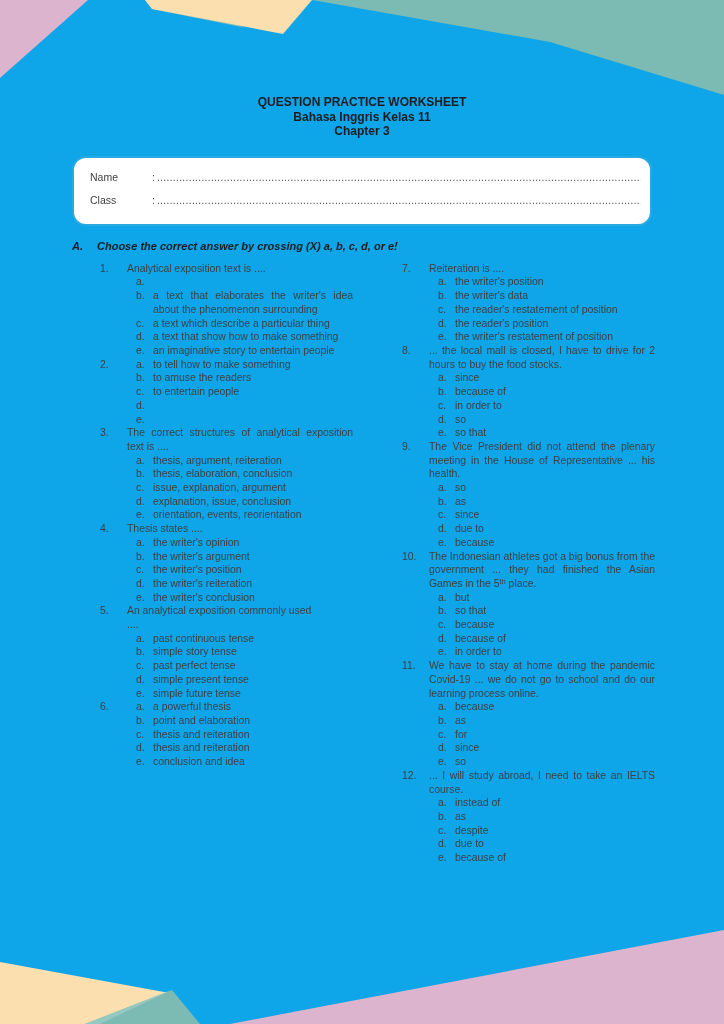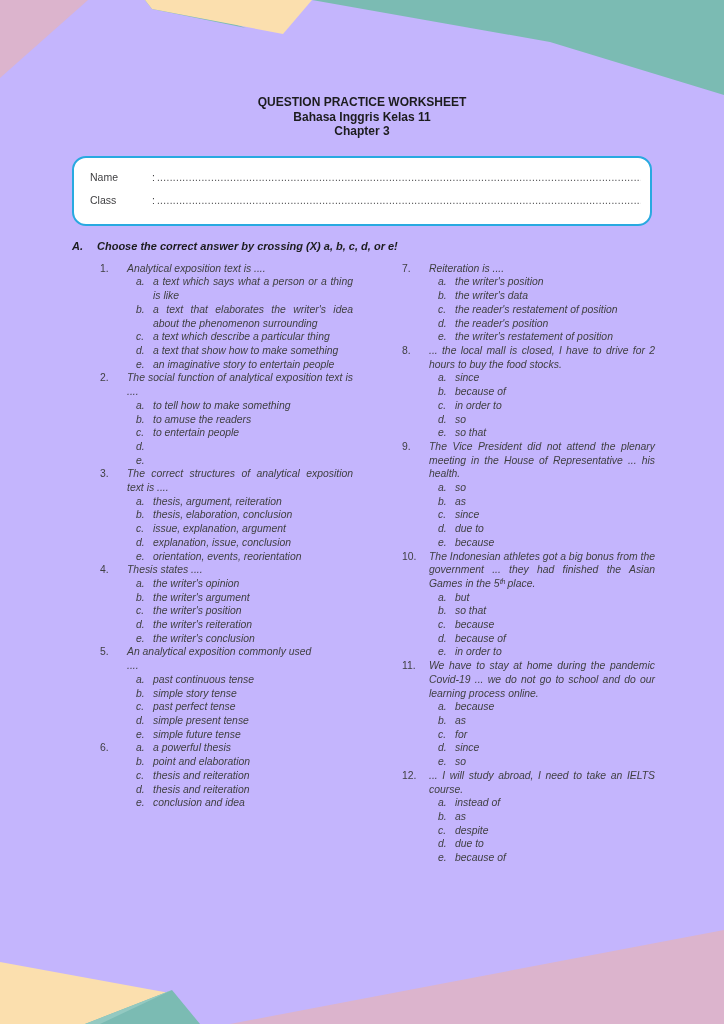--- a/index.html
+++ b/index.html
@@ -1,17 +1,17 @@
 <!DOCTYPE html>
 <html><head>
 <meta charset="utf-8">
 <style>
   html,body { margin:0; padding:0; background:#ffffff; }
   .page {
-    position:relative; width:724px; height:1024px; background:#c4b5fd;
+    position:relative; width:724px; height:1024px; background:#0ea5e9;
     font-family:"Liberation Sans","DejaVu Sans",sans-serif; overflow:hidden;
   }
   .deco { position:absolute; left:0; width:724px; pointer-events:none; display:block; }
   .deco-top { top:0; }
   .deco-bottom { bottom:0; }
 
   .header { position:relative; text-align:center; padding-top:95px;
             font-weight:bold; color:#1c1c1e; font-size:12px; line-height:14.6px; }
 
   .idbox {
@@ -29,21 +29,21 @@
   .section-heading { margin:13px 66px 0 72px; display:flex;
                      font-weight:bold; font-style:italic;
                      font-size:11px; line-height:14px; color:#1c1c1e; }
   .sec-label { width:25px; flex:none; }
 
   .columns { margin:9px 66px 0 100px; display:flex; gap:49px; align-items:flex-start; }
   .qcol { width:253px; flex:none; }
 
   .question { display:flex; font-size:10.4px; line-height:13.7px; color:#3f3f41; }
   .qnum  { width:27px; flex:none; }
-  .qbody { flex:1 1 auto; min-width:0;font-style:italic; }
+  .qbody { flex:1 1 auto; min-width:0; }
   .qtext { text-align:justify; white-space:pre-line; }
   .option { display:flex; padding-left:9px; }
   .olet  { width:17px; flex:none; }
   .otext { flex:1 1 auto; text-align:justify; min-width:0; }
 </style>
 </head>
 <body>
 
 <div class="page">
 
@@ -86,21 +86,20 @@
   </div>
 
   <div class="columns">
     <div class="qcol">
         <div class="question">
           <div class="qnum">1.</div>
           <div class="qbody">
             <div class="qtext">Analytical exposition text is ....</div>
             <div class="option">
               <span class="olet">a.</span>
-              <span class="otext">a text which says what a person or a thing is like</span>
             </div>
             <div class="option">
               <span class="olet">b.</span>
               <span class="otext">a text that elaborates the writer's idea about the phenomenon surrounding</span>
             </div>
             <div class="option">
               <span class="olet">c.</span>
               <span class="otext">a text which describe a particular thing</span>
             </div>
             <div class="option">
@@ -109,21 +108,20 @@
             </div>
             <div class="option">
               <span class="olet">e.</span>
               <span class="otext">an imaginative story to entertain people</span>
             </div>
           </div>
         </div>
         <div class="question">
           <div class="qnum">2.</div>
           <div class="qbody">
-            <div class="qtext">The social function of analytical exposition text is ....</div>
             <div class="option">
               <span class="olet">a.</span>
               <span class="otext">to tell how to make something</span>
             </div>
             <div class="option">
               <span class="olet">b.</span>
               <span class="otext">to amuse the readers</span>
             </div>
             <div class="option">
               <span class="olet">c.</span>

